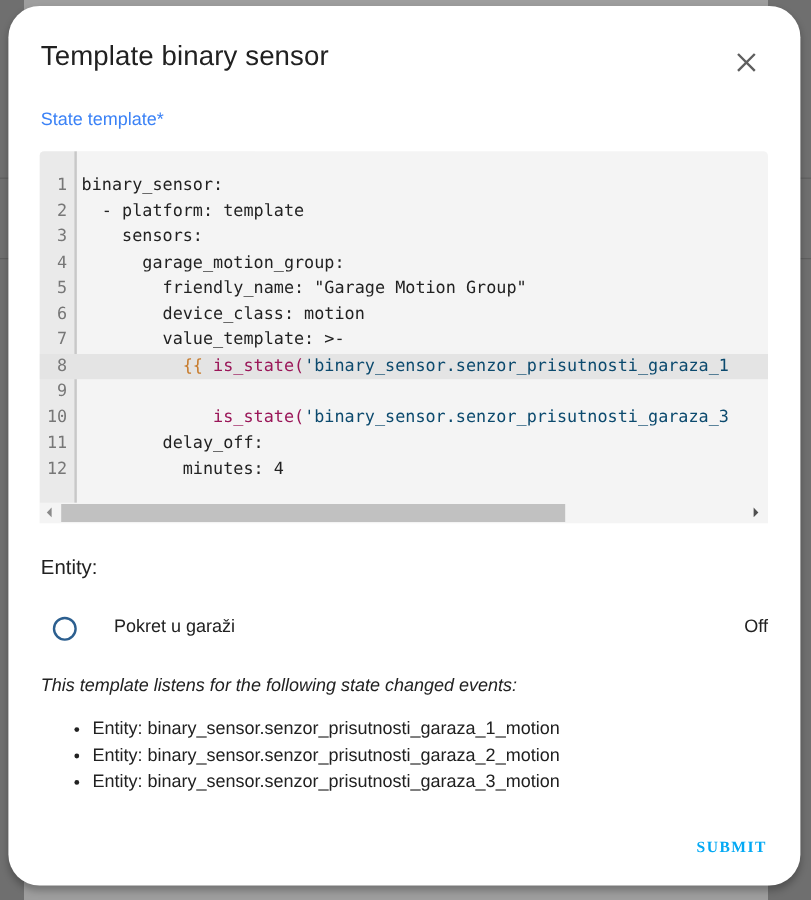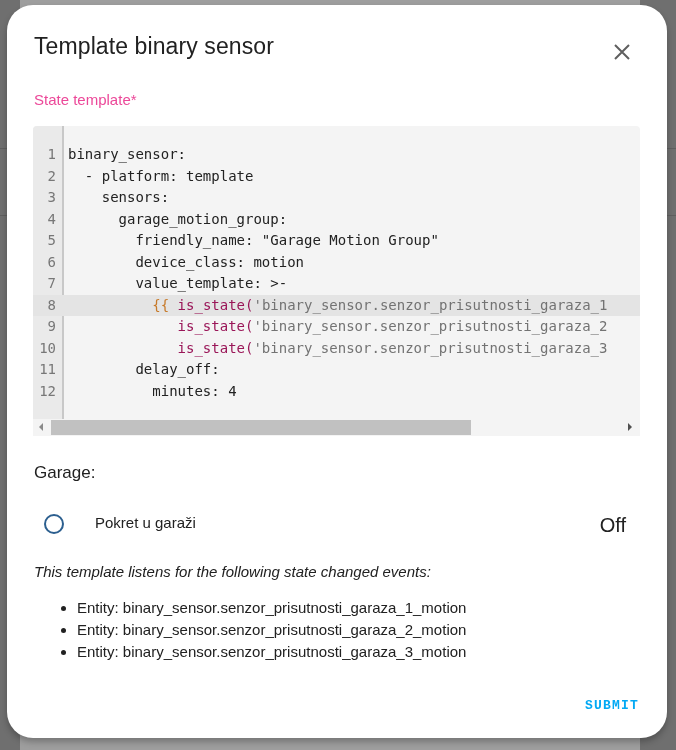--- a/index.html
+++ b/index.html
@@ -21,41 +21,41 @@
     }
     .title {
       position:absolute; left:27px; top:28px;
       font-size:23px; color:#212121; letter-spacing:0.1px;
     }
     .close-btn {
       position:absolute; left:600px; top:32px; width:30px; height:30px;
       cursor:pointer;
     }
     .label {
-      position:absolute; left:27px; top:86px; font-size:15px; color:#ec4899;
+      position:absolute; left:27px; top:86px; font-size:15px; color:#3b82f6;
     }
     .editor {
       position:absolute; left:26px; top:121px; width:607px; height:310px;
       background:#f4f4f4; border-radius:4px 4px 0 0; overflow:hidden;
       font-family:"DejaVu Sans Mono", monospace; font-size:14px;
     }
     .gutter {
       position:absolute; left:0; top:0; width:29px; height:293px;
       background:#eaeaea; border-right:2px solid #c8c8c8;
     }
     .lines { position:absolute; left:0; top:18px; width:607px; }
     .line { position:relative; height:21.5px; line-height:21.5px; white-space:pre; }
     .line.active { background:#e4e4e4; }
     .ln {
       position:absolute; left:0; width:23px; text-align:right; color:#777;
     }
     .code { position:absolute; left:35px; color:#222; }
     .tok-brace { color:#c77a2a; }
     .tok-fn { color:#9a1658;margin-top:36px; }
-    .tok-str { color:#737373; }
+    .tok-str { color:#0c4a6e; }
     .hscroll {
       position:absolute; left:0; top:293px; width:607px; height:17px;
       background:#f4f4f4;
     }
     .hscroll .thumb {
       position:absolute; left:18px; top:1px; width:420px; height:15px; background:#c1c1c1;
     }
     .hscroll .arr-l, .hscroll .arr-r {
       position:absolute; top:4px; width:0; height:0;
       border-top:4px solid transparent; border-bottom:4px solid transparent;
@@ -66,35 +66,35 @@
       position:absolute; left:27px; top:458px; font-size:17px; color:#212121;
     }
     .state-icon {
       position:absolute; left:37px; top:509px; width:20px; height:20px;
       border:2.5px solid #2c5f8f; border-radius:50%; box-sizing:border-box;
     }
     .entity-name {
       position:absolute; left:88px; top:509px; font-size:15px; color:#212121;
     }
     .entity-state {
-      position:absolute; right:41px; top:509px; font-size:20px; color:#212121;
+      position:absolute; right:27px; top:509px; font-size:15px; color:#212121;
     }
     .listens {
       position:absolute; left:27px; top:558px; font-size:15px; color:#212121;font-style:italic;
     }
     .entity-list {
       position:absolute; left:50px; top:592px; margin:0; padding:0 0 0 20px;
       font-size:15px; color:#212121; list-style:disc;
     }
     .entity-list li { height:22px; line-height:22px; }
     .entity-list b { font-weight:normal; }
     .submit {
       position:absolute; right:28px; top:693px; font-size:13px; font-weight:bold;
       letter-spacing:1.2px; color:#03a9f4; cursor:pointer; background:none; border:none;
-      font-family:Liberation Mono, monospace; padding:0;
+      font-family:Liberation Serif, serif; padding:0;
     }
   </style>
 </head>
 <body>
 
 <div class="bg-page"></div>
 <div class="bg-line" style="top:148px"></div>
 <div class="bg-line" style="top:215px"></div>
 
 <div class="dialog">
@@ -111,33 +111,33 @@
     <div class="gutter"></div>
     <div class="lines" id="code-lines">
         <div class="line"><span class="ln">1</span><span class="code">binary_sensor:</span></div>
         <div class="line"><span class="ln">2</span><span class="code">  - platform: template</span></div>
         <div class="line"><span class="ln">3</span><span class="code">    sensors:</span></div>
         <div class="line"><span class="ln">4</span><span class="code">      garage_motion_group:</span></div>
         <div class="line"><span class="ln">5</span><span class="code">        friendly_name: "Garage Motion Group"</span></div>
         <div class="line"><span class="ln">6</span><span class="code">        device_class: motion</span></div>
         <div class="line"><span class="ln">7</span><span class="code">        value_template: &gt;-</span></div>
         <div class="line active"><span class="ln">8</span><span class="code"><span>          </span><span class="tok-brace">{{ </span><span class="tok-fn">is_state(</span><span class="tok-str">'binary_sensor.senzor_prisutnosti_garaza_1</span></span></div>
-        <div class="line"><span class="ln">9</span><span class="code"><span>             </span><span class="tok-fn">is_state(</span><span class="tok-str">'binary_sensor.senzor_prisutnosti_garaza_2</span></span></div>
+        <div class="line"><span class="ln">9</span></div>
         <div class="line"><span class="ln">10</span><span class="code"><span>             </span><span class="tok-fn">is_state(</span><span class="tok-str">'binary_sensor.senzor_prisutnosti_garaza_3</span></span></div>
         <div class="line"><span class="ln">11</span><span class="code">        delay_off:</span></div>
         <div class="line"><span class="ln">12</span><span class="code">          minutes: 4</span></div>
       </div>
     <div class="hscroll">
       <span class="arr-l"></span>
       <span class="thumb"></span>
       <span class="arr-r"></span>
     </div>
   </div>
 
-  <div class="preview-label">Garage:</div>
+  <div class="preview-label">Entity:</div>
   <div class="state-icon"></div>
   <div class="entity-name">Pokret u garaži</div>
   <div class="entity-state">Off</div>
 
   <div class="listens">This template listens for the following state changed events:</div>
   <ul class="entity-list">
     <li><b>Entity</b><span>: binary_sensor.senzor_prisutnosti_garaza_1_motion</span></li>
     <li><b>Entity</b><span>: binary_sensor.senzor_prisutnosti_garaza_2_motion</span></li>
     <li><b>Entity</b><span>: binary_sensor.senzor_prisutnosti_garaza_3_motion</span></li>
   </ul>

